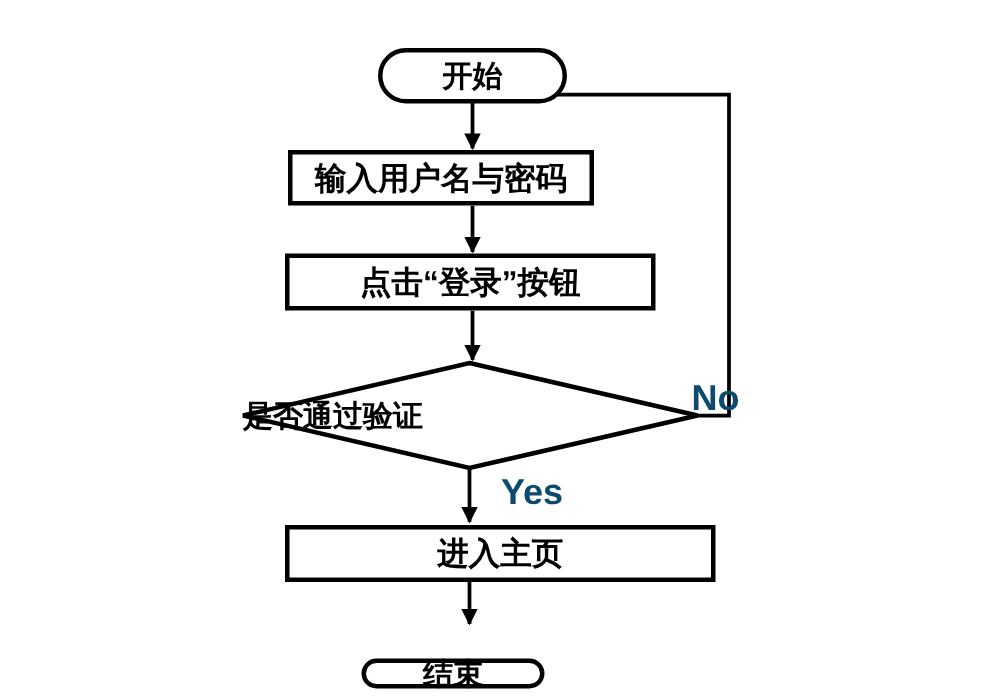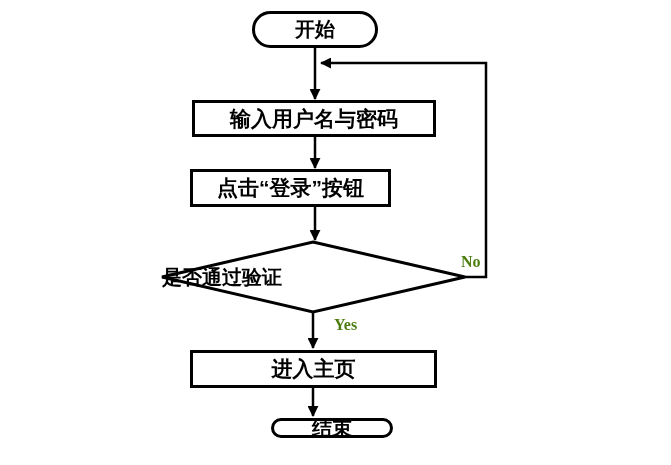--- a/index.html
+++ b/index.html
@@ -40,41 +40,42 @@
     display: flex;
     align-items: center;
     justify-content: center;
     color: #000000;
     font-weight: 700;
     white-space: nowrap;
   }
   .stadium {
     border-radius: 19px;
     font-size: 20px;
+    margin-top: 21px;
   }
   .process {
     font-size: 21px;
   }
   .decision-label {
     position: absolute;
     display: flex;
     align-items: center;
     justify-content: flex-start;
     color: #000000;
     font-weight: 700;
     font-size: 20px;
     white-space: nowrap;
     background: transparent;
   }
   .edge-label {
     position: absolute;
-    color: #4d7c0f;
-    font-family: Liberation Serif, serif;
+    color: #0c4a6e;
+    font-family: Liberation Sans, sans-serif;
     font-weight: 700;
-    font-size: 16px;
+    font-size: 24px;
     line-height: 1;
     white-space: nowrap;
   }
 </style>
 </head>
 <body>
 
 <div class="canvas">
 
   <svg class="connectors" viewBox="0 0 671 465" xmlns="http://www.w3.org/2000/svg">
@@ -91,37 +92,37 @@
     <path class="edge" d="M313,312 V348" marker-end="url(#arrowhead)"></path>
     <path class="edge" d="M313,388 V416" marker-end="url(#arrowhead)"></path>
 
     <polygon class="diamond-shape" points="313,242 465,277 313,312 162,277"></polygon>
   </svg>
 
   <div class="node stadium" style="left:252px; top:11px; width:126px; height:37px;">
     <span>开始</span>
   </div>
 
-  <div class="node process" style="left:192px; top:100px; width:244px; height:37px;">
+  <div class="node process" style="left:192px; top:100px; width:204px; height:37px;">
     <span>输入用户名与密码</span>
   </div>
 
-  <div class="node process" style="left:190px; top:169px; width:201px; height:38px;">
+  <div class="node process" style="left:190px; top:169px; width:247px; height:38px;">
     <span>点击“登录”按钮</span>
   </div>
 
   <div class="decision-label" style="left:162px; top:242px; width:303px; height:70px;">
     <span>是否通过验证</span>
   </div>
 
-  <div class="node process" style="left:190px; top:350px; width:247px; height:38px;">
+  <div class="node process" style="left:190px; top:350px; width:287px; height:38px;">
     <span>进入主页</span>
   </div>
 
-  <div class="node stadium" style="left:271px; top:418px; width:122px; height:20px;">
+  <div class="node stadium" style="left:241px; top:418px; width:122px; height:20px;">
     <span>结束</span>
   </div>
 
   <div class="edge-label" style="left:334px; top:317px;">Yes</div>
 
   <div class="edge-label" style="left:461px; top:254px;">No</div>
 
 </div>
 
 </body></html>

